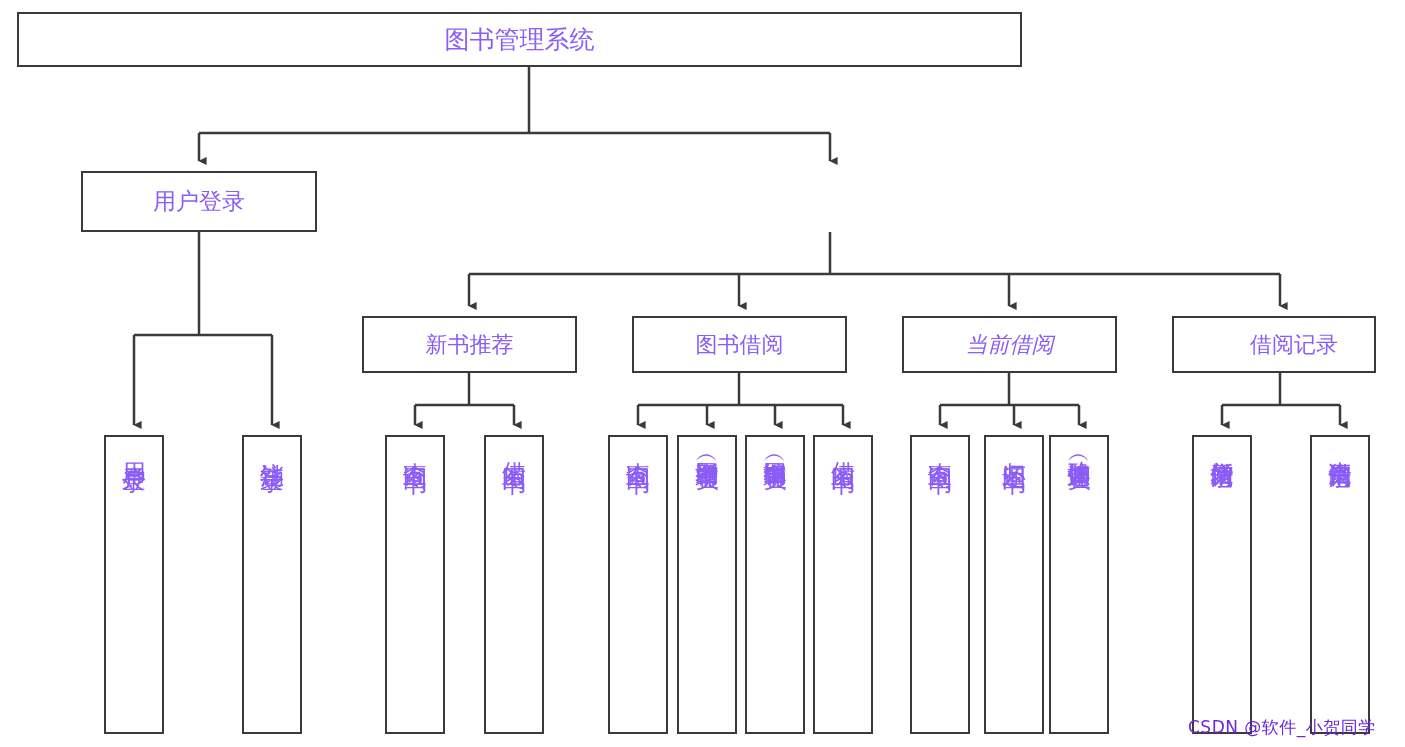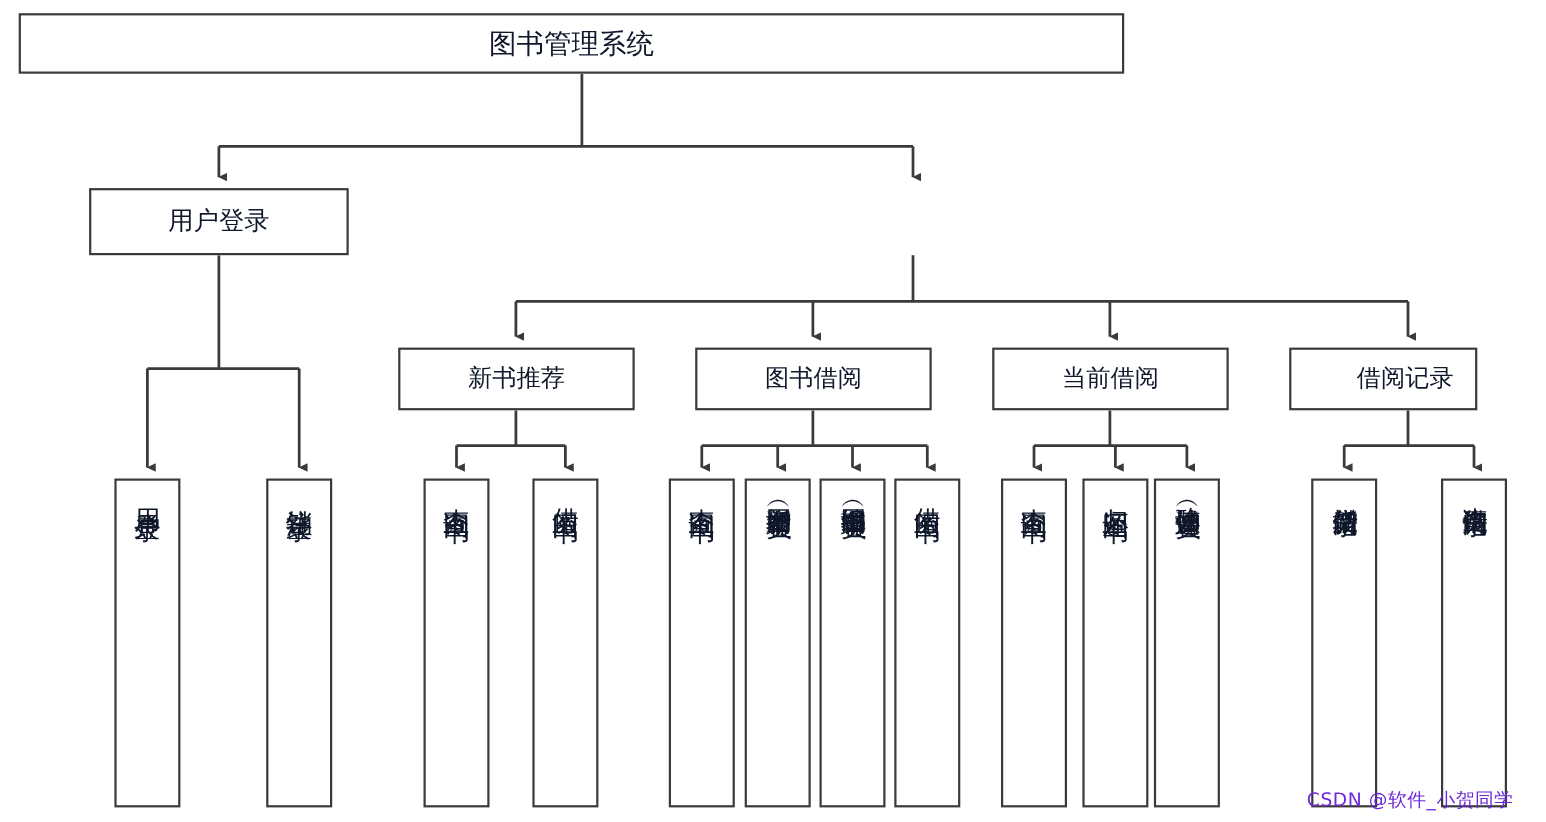--- a/index.html
+++ b/index.html
@@ -26,21 +26,21 @@
     pointer-events: none;
   }
   .node {
     position: absolute;
     box-sizing: border-box;
     border: 2.5px solid #3a3a3a;
     background: #ffffff;
     display: flex;
     align-items: center;
     justify-content: center;
-    color: #0f172a;
+    color: #8b5cf6;
   }
   .node .label {
     display: block;
     text-align: center;
     line-height: 1.08;
   }
   .node-root .label { font-size: 25px; }
   .node-l1 .label  { font-size: 23px; }
   .node-l2 .label  { font-size: 22px; }
 
@@ -132,24 +132,24 @@
   <div class="node node-l1" style="left: 81px; top: 171px; width: 236px; height: 61px;">
     <span class="label">用户登录</span>
   </div>
 
   <div class="node node-l2" style="left: 362px; top: 316px; width: 215px; height: 57px;">
     <span class="label">新书推荐</span>
   </div>
   <div class="node node-l2" style="left: 632px; top: 316px; width: 215px; height: 57px;">
     <span class="label">图书借阅</span>
   </div>
-  <div class="node node-l2" style="left: 902px; top: 316px; width: 215px; height: 57px;">
+  <div class="node node-l2" style="left: 902px; top: 316px; width: 215px; height: 57px; font-style: italic;">
     <span class="label">当前借阅</span>
   </div>
-  <div class="node node-l2" style="left: 1172px; top: 316px; width: 171px; height: 57px; padding-left: 40px;">
+  <div class="node node-l2" style="left: 1172px; top: 316px; width: 204px; height: 57px; padding-left: 40px;">
     <span class="label">借阅记录</span>
   </div>
 
   <div class="node node-leaf" style="left: 104px; top: 435px; width: 60px; height: 299px;">
     <span class="label">用户登录</span>
   </div>
   <div class="node node-leaf" style="left: 242px; top: 435px; width: 60px; height: 299px;">
     <span class="label">注销登录</span>
   </div>
   <div class="node node-leaf" style="left: 385px; top: 435px; width: 60px; height: 299px;">

